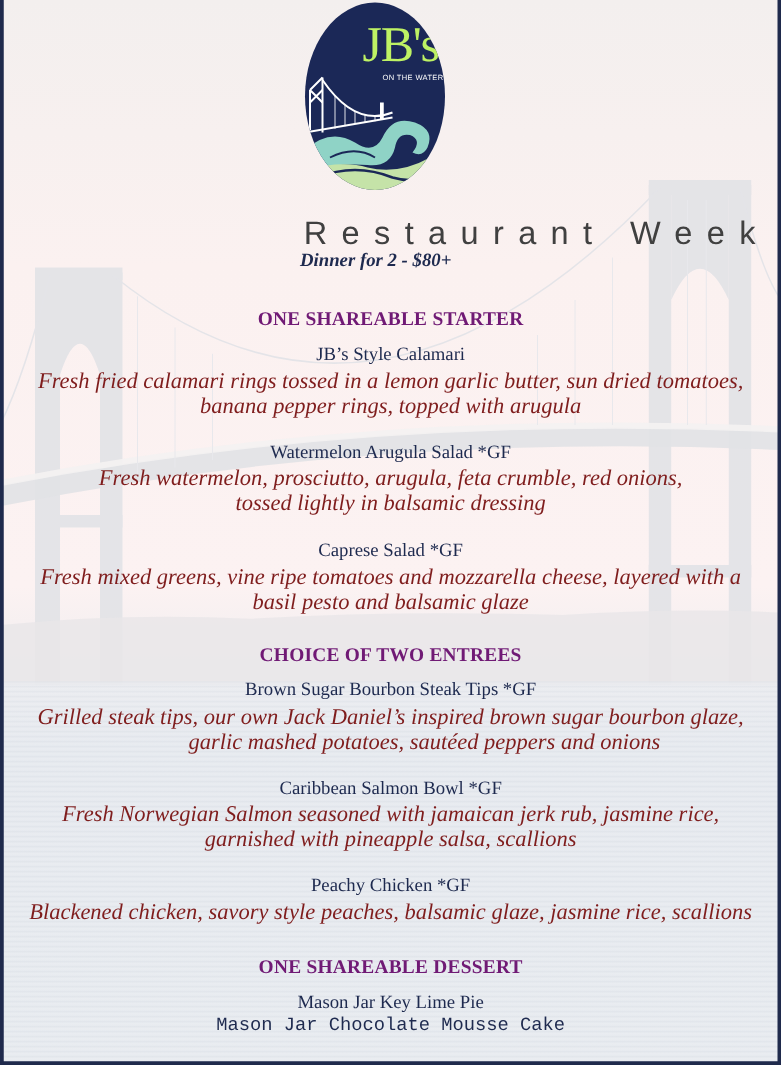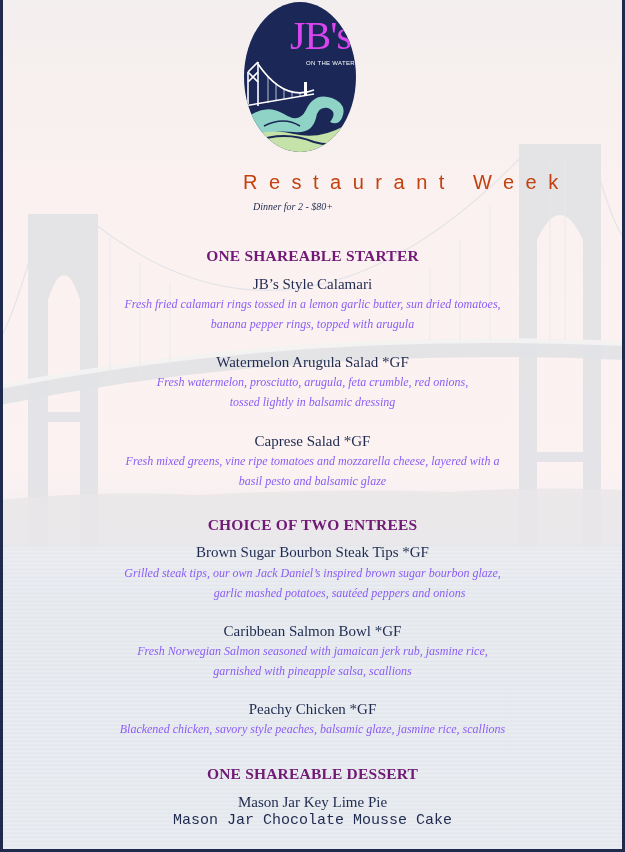--- a/index.html
+++ b/index.html
@@ -30,57 +30,57 @@
   }
   .logo-circle {
     position: absolute; left: 0; top: 20px; width: 112px; height: 112px;
     border-radius: 50%;
     background: #1b2857;
     overflow: hidden;
   }
   .logo-circle svg { position: absolute; left: 0; top: 0; }
   .logo-text-jb {
     position: absolute; left: 46px; top: 14px;
-    font-family: "Liberation Serif", serif; font-size: 40px; color: #d946ef;
+    font-family: "Liberation Serif", serif; font-size: 40px; color: #bef264;
     letter-spacing: -1px; line-height: 1;
   }
   .logo-text-sub {
     position: absolute; left: 62px; top: 58px;
     font-family: "Liberation Sans", sans-serif; font-size: 6px; color: #ffffff;
     letter-spacing: 0.3px; white-space: nowrap;
   }
   .content { position: absolute; left: 0; top: 0; width: 625px; z-index: 3; }
   .title-line {
     position: absolute; top: 171px; left: 0; width: 625px; height: 34px;
   }
   .title-newport {
     position: absolute; left: 178px; top: 0;
     font-family: "Liberation Sans", sans-serif; font-size: 26px; color: #1e2a4f;
     letter-spacing: 12px; white-space: nowrap;
   }
   .title-rw {
     position: absolute; left: 243px; top: 0;
-    font-family: "Liberation Sans", sans-serif; font-size: 20px; color: #c2410c;
+    font-family: "Liberation Sans", sans-serif; font-size: 26px; color: #404040;
     letter-spacing: 11.5px; white-space: nowrap;
   }
   .subtitle {
-    position: absolute; left: 253px; top: 201px;
-    font-family: "Liberation Serif", serif; font-style: italic; font-weight: normal;
-    font-size: 10px; color: #1e2a4f; white-space: nowrap;
+    position: absolute; left: 240px; top: 201px;
+    font-family: "Liberation Serif", serif; font-style: italic; font-weight: bold;
+    font-size: 15px; color: #1e2a4f; white-space: nowrap;
   }
   .section-heading {
     display: block;
     font-family: "Liberation Serif", serif; font-weight: bold; font-size: 15.5px;
     color: #701a75; letter-spacing: 0.2px;
   }
   .item-name {
     display: block; font-size: 15px; color: #1e2a4f; line-height: 18px;
   }
   .item-desc {
-    display: block; font-style: italic; font-size: 12px; color: #8b5cf6; line-height: 20px;
+    display: block; font-style: italic; font-size: 18px; color: #7f1d1d; line-height: 20px;
   }
   .abs { position: absolute; left: 0; width: 625px; text-align: center; }
 </style>
 </head>
 <body>
 
 <svg class="bg-bridge" width="625" height="852" viewBox="0 0 625 852">
 
   <g fill="#e2e3e7" opacity="0.9">
     <rect x="28" y="218" width="20" height="330"></rect>

